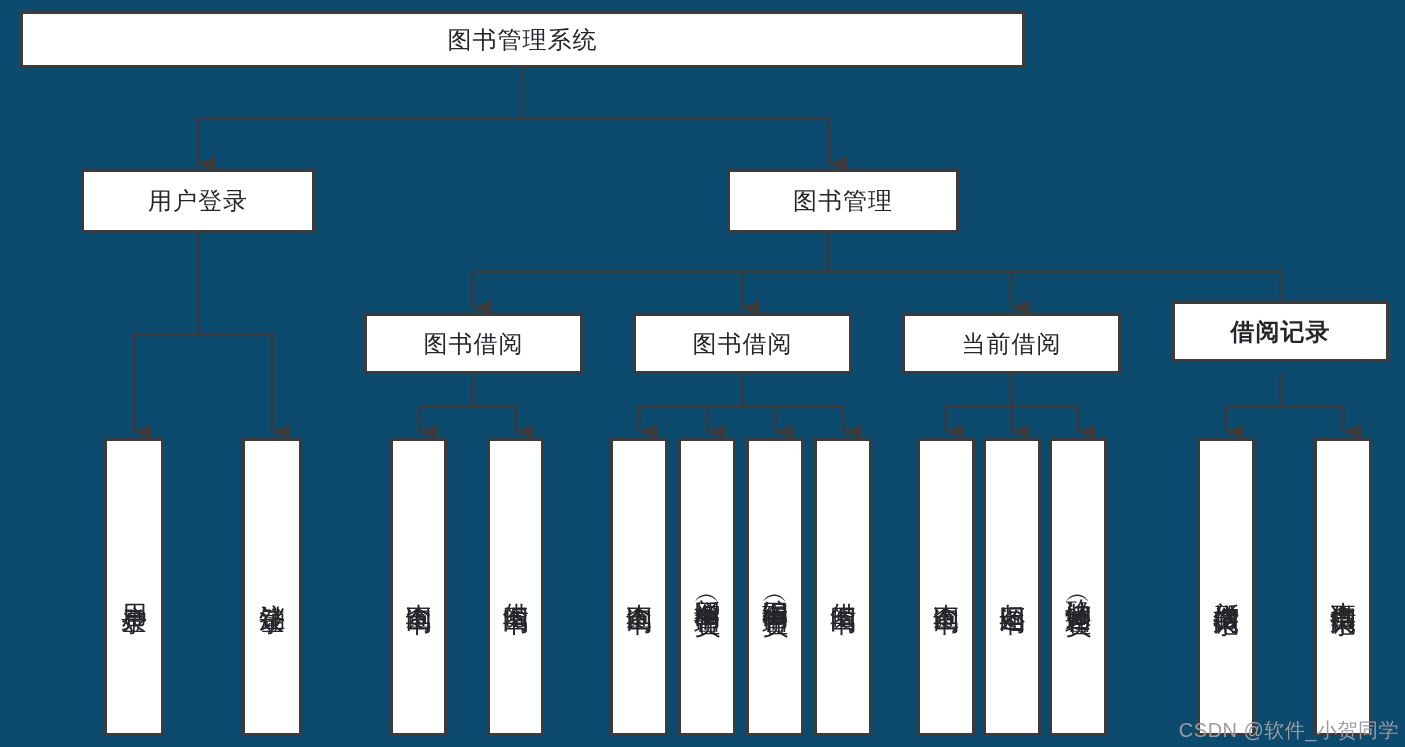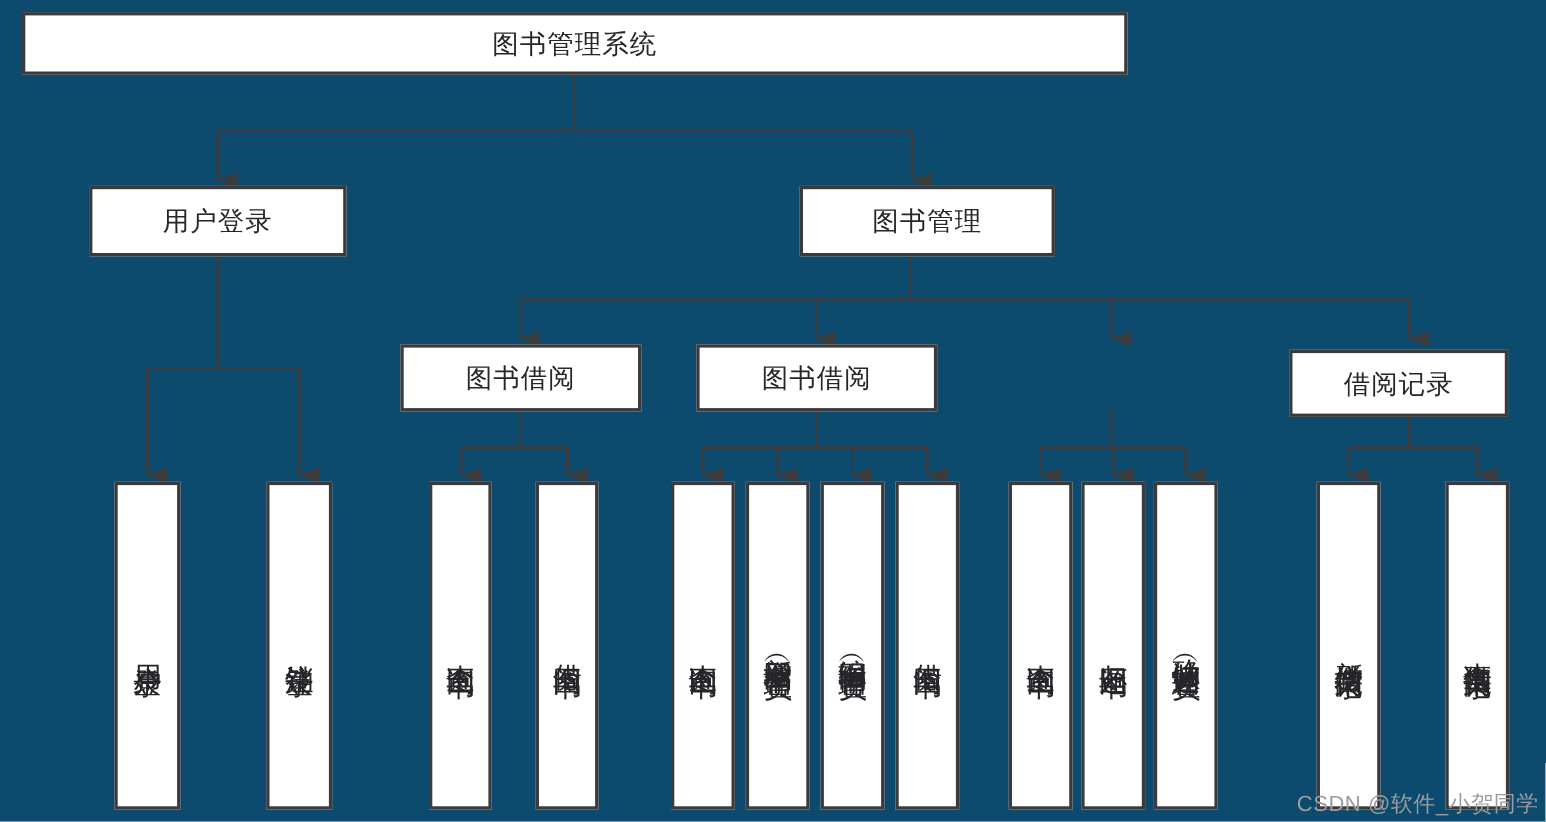--- a/index.html
+++ b/index.html
@@ -105,21 +105,22 @@
     </g>
   </svg>
 
   <div class="node h" style="left:20px; top:11px; width:1005px; height:57px;">图书管理系统</div>
 
   <div class="node h" style="left:81px; top:169px; width:234px; height:64px;">用户登录</div>
   <div class="node h" style="left:712px; top:169px; width:232px; height:64px;margin-left:15px;">图书管理</div>
 
   <div class="node h" style="left:364px; top:313px; width:219px; height:61px;">图书借阅</div>
   <div class="node h" style="left:633px; top:313px; width:219px; height:61px;">图书借阅</div>
-  <div class="node h" style="left:1172px; top:318px; width:199px; height:61px;">借阅记录</div>
+  <div class="node h" style="left:902px; top:313px; width:219px; height:61px;">当前借阅</div>
+  <div class="node h" style="left:1172px; top:301px; width:217px; height:61px;font-weight:bold;">借阅记录</div>
 
   <div class="node v" style="left:104px; top:438px; width:60px; height:298px;">用户登录</div>
   <div class="node v" style="left:242px; top:438px; width:60px; height:298px;">注销登录</div>
 
   <div class="node v" style="left:390px; top:438px; width:57px; height:298px;">查询图书</div>
   <div class="node v" style="left:487px; top:438px; width:57px; height:298px;">借阅图书</div>
 
   <div class="node v" style="left:610px; top:438px; width:58px; height:298px;">查询图书</div>
   <div class="node v" style="left:678px; top:438px; width:58px; height:298px;">新增图书（管理员）</div>
   <div class="node v" style="left:746px; top:438px; width:58px; height:298px;">编辑图书（管理员）</div>

